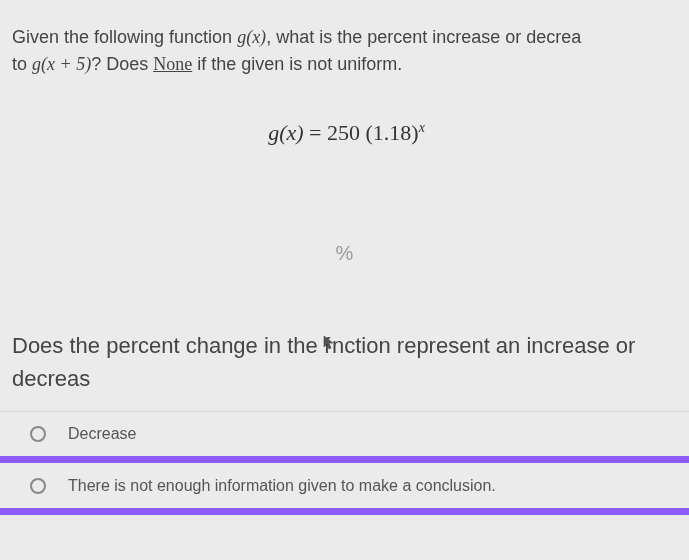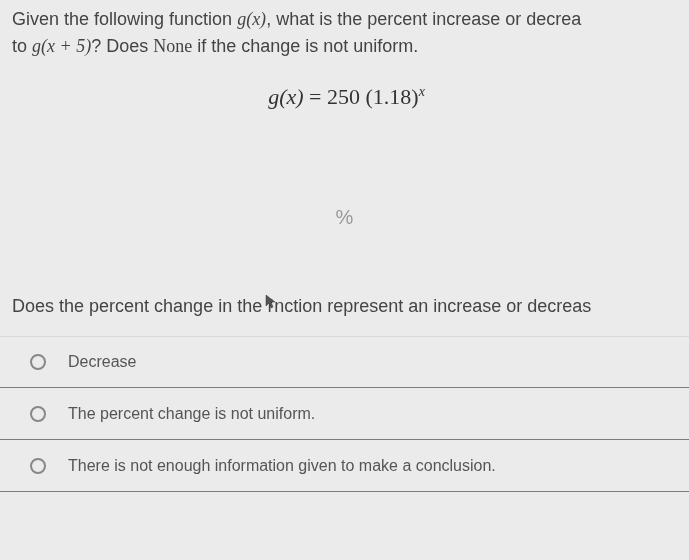--- a/index.html
+++ b/index.html
@@ -9,32 +9,33 @@
     }
     body {
       width: 689px;
       height: 560px;
       font-family: Arial, sans-serif;
       background: #ebebeb;
       color: #333;
       overflow: hidden;
     }
     .question-text {
-      padding: 6px 12px;
+      padding: 24px 12px;
       font-size: 18px;
       line-height: 1.5;
       color: #444;
     }
     .math {
       font-family: 'Times New Roman', serif;
       font-style: italic;
     }
     .math-normal {
       font-family: 'Times New Roman', serif;
       font-style: normal;
+      text-decoration: underline;
     }
     .equation {
       text-align: center;
       font-size: 22px;
       padding: 18px 0 10px 4px;
       font-family: 'Times New Roman', serif;
       color: #333;
     }
     .equation .sup {
       font-size: 14px;
@@ -46,29 +47,29 @@
       justify-content: center;
       padding: 80px 0 50px 0;
     }
     .percent-sign {
       font-size: 20px;
       color: #999;
       padding: 6px 10px;
     }
     .second-question {
       padding: 8px 12px;
-      font-size: 18px;
+      font-size: 22px;
       line-height: 1.5;
       color: #444;
     }
     .option-row {
       display: flex;
       align-items: center;
       padding: 0 30px;
-      border-bottom: 1px solid #8b5cf6;
+      border-bottom: 7px solid #8b5cf6;
       min-height: 52px;
     }
     .option-row:first-child {
       border-top: 1px solid #d8d8d8;
     }
     .radio-circle {
       width: 16px;
       height: 16px;
       border: 2px solid #888;
       border-radius: 50%;
@@ -88,21 +89,21 @@
       top: -2px;
       margin-left: -8px;
       margin-right: -4px;
     }
   </style>
 </head>
 <body>
 
 <div class="question-text">
   <span>Given the following function </span><span class="math"><span>g(x)</span></span><span>, what is the percent increase or decrea</span><br>
-  <span>to </span><span class="math"><span>g(x + 5)</span></span><span>? Does </span><span class="math-normal">None</span><span> if the change is not uniform.</span>
+  <span>to </span><span class="math"><span>g(x + 5)</span></span><span>? Does </span><span class="math-normal">None</span><span> if the given is not uniform.</span>
 </div>
 
 <div class="equation">
   <span class="math">g(x)</span><span> = </span><span>250</span> <span>(1.18)</span><span class="sup">x</span>
 </div>
 
 <div class="percent-block">
   <span class="percent-sign">%</span>
 </div>
 
@@ -112,19 +113,15 @@
       </svg></span><span>nction represent an increase or decreas</span>
 </div>
 
 <div class="options-container">
   <div class="option-row">
     <div class="radio-circle"></div>
     <span class="option-label">Decrease</span>
   </div>
   <div class="option-row">
     <div class="radio-circle"></div>
-    <span class="option-label">The percent change is not uniform.</span>
-  </div>
-  <div class="option-row">
-    <div class="radio-circle"></div>
     <span class="option-label">There is not enough information given to make a conclusion.</span>
   </div>
 </div>
 
 </body></html>

